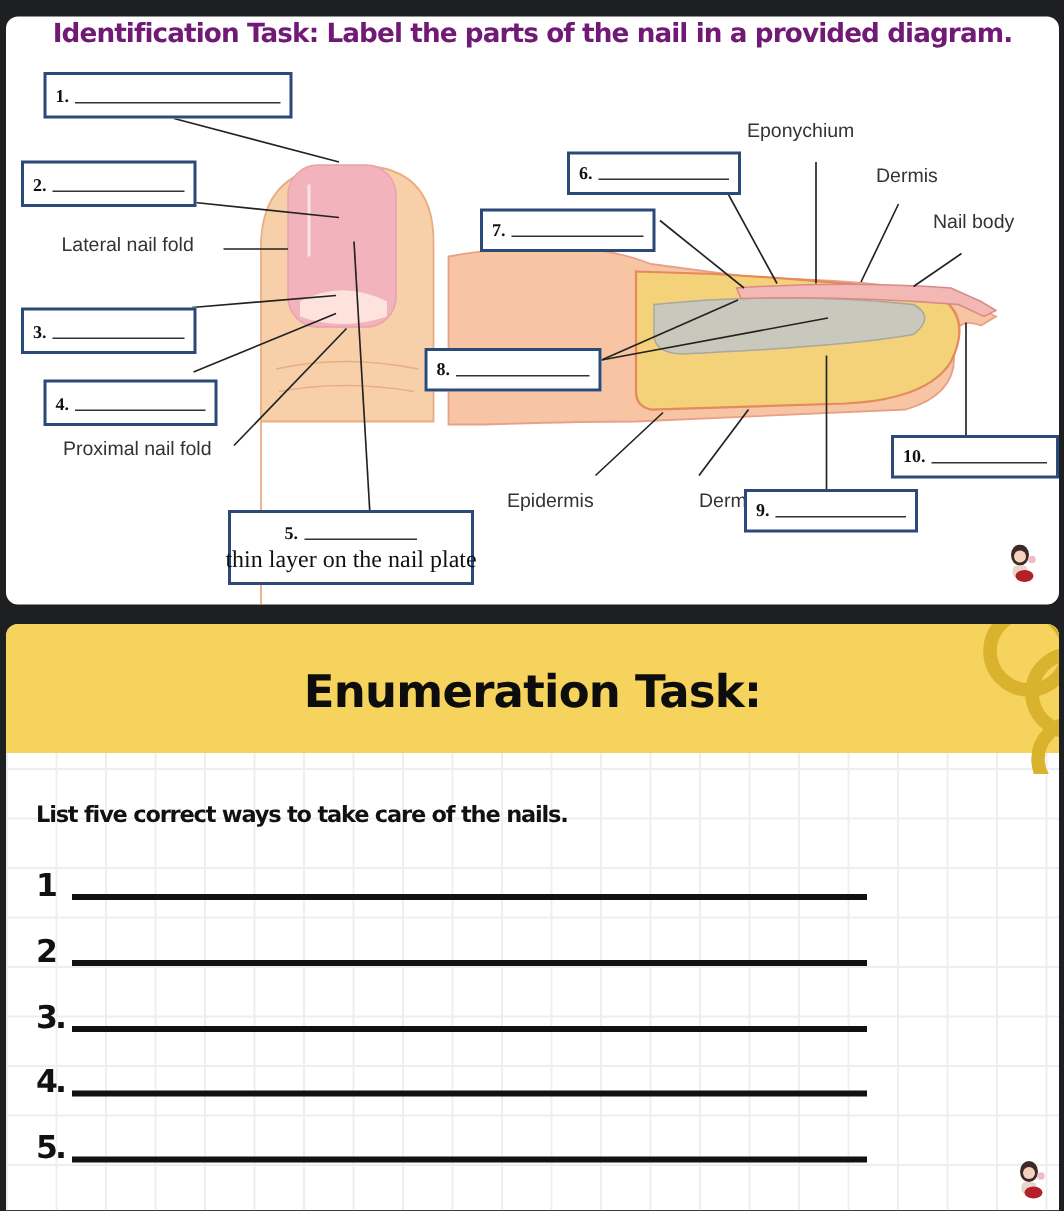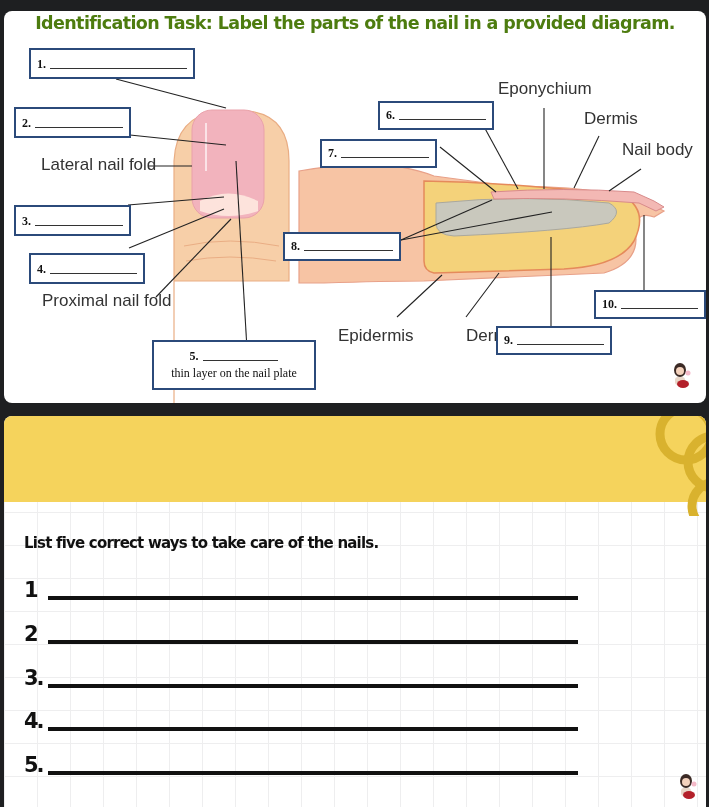--- a/index.html
+++ b/index.html
@@ -9,37 +9,37 @@
     font-family:"Liberation Sans", sans-serif;
   }
   
   .panel-top {
     position:absolute; left:4px; top:11px; width:702px; height:392px;
     background:#ffffff; border-radius:8px 8px 8px 8px; overflow:hidden;
   }
   .title {
     position:absolute; left:0; top:2px; width:100%; text-align:center;
     font-family:"DejaVu Sans", sans-serif; font-weight:bold;
-    font-size:17.5px; letter-spacing:-0.6px; color:#4d7c0f;
+    font-size:17.5px; letter-spacing:-0.6px; color:#701a75;
   }
   .lbox {
     position:absolute; border:2px solid #2b4a7a; background:#fff;
     box-sizing:border-box; font-family:"Liberation Serif", serif;
     font-weight:bold; font-size:12px; color:#111;
     display:flex; align-items:flex-end; padding:0 6px 5px 6px;
   }
   .lbox .num { margin-right:4px; }
   .lbox .blank { flex:1; border-bottom:1.2px solid #333; height:0; margin-bottom:3px; }
   .box5 {
     flex-direction:column; align-items:center; justify-content:center; padding:4px 6px;
   }
   .box5 .row { display:flex; width:60%; align-items:flex-end; }
-  .box5 .desc { font-weight:normal; font-size:12px; margin-top:2px; white-space:nowrap; }
+  .box5 .desc { font-weight:normal; font-size:16px; margin-top:2px; white-space:nowrap; }
   .dlabel {
-    position:absolute; font-family:"Liberation Sans", sans-serif; font-size:17px; color:#333;
+    position:absolute; font-family:"Liberation Sans", sans-serif; font-size:13px; color:#333;
     white-space:nowrap;
   }
   svg.diagram { position:absolute; left:0; top:0; }
   .avatar { position:absolute; width:22px; height:28px; }
   
   .panel-bottom {
     position:absolute; left:4px; top:416px; width:702px; height:391px;
     background:#ffffff; border-radius:8px 8px 0 0; overflow:hidden;
     background-image:
       linear-gradient(#eeeeef 1px, transparent 1px),
@@ -175,20 +175,21 @@
   </svg>
 </div>
 
 <div class="panel-bottom">
   <div class="yellow-band"></div>
   <svg class="deco" width="90" height="110" viewBox="0 0 90 110">
     <circle cx="50" cy="28" r="26" fill="none" stroke="#d9b22e" stroke-width="9"></circle>
     <circle cx="78" cy="56" r="26" fill="none" stroke="#d9b22e" stroke-width="9"></circle>
     <circle cx="80" cy="100" r="24" fill="none" stroke="#d9b22e" stroke-width="9"></circle>
   </svg>
+  <div class="enum-title">Enumeration Task:</div>
 
   <div class="instr">List five correct ways to take care of the nails.</div>
 
   <div class="line-item" style="top:162px;">
     <span class="n">1</span>
     <span class="rule"></span>
   </div>
   <div class="line-item" style="top:206px;">
     <span class="n">2</span>
     <span class="rule"></span>

